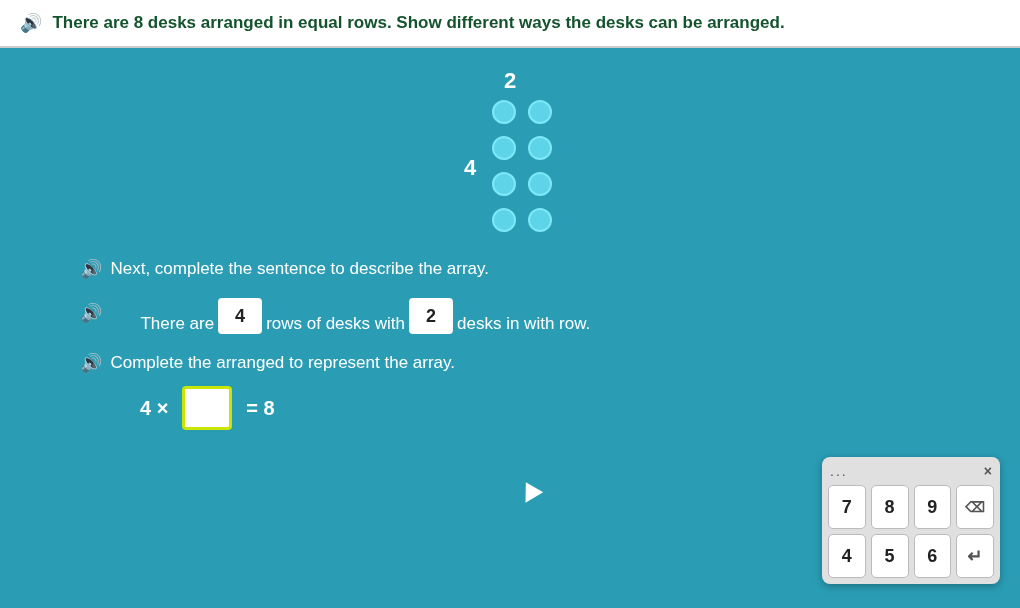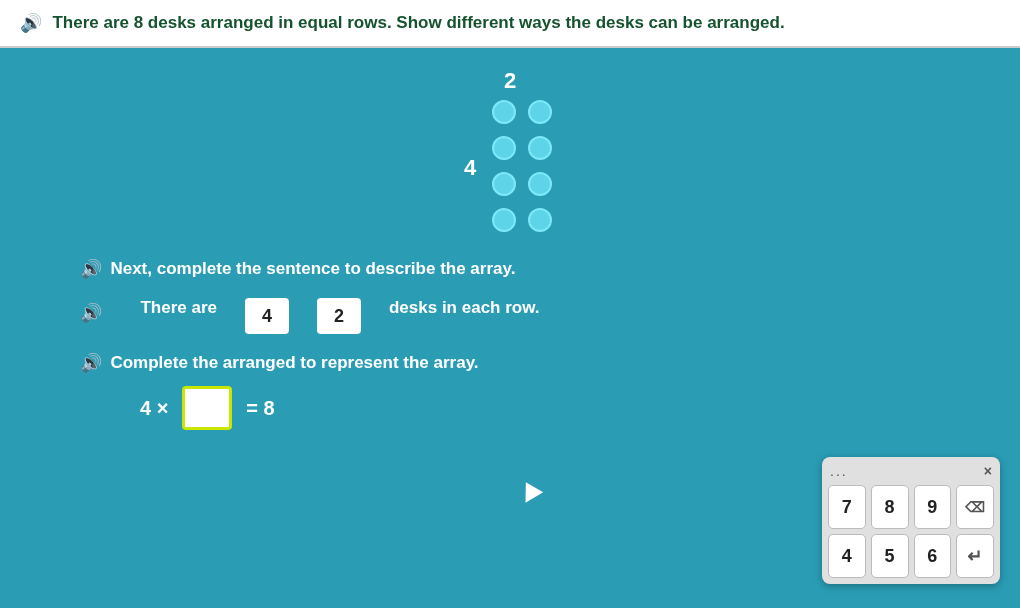--- a/index.html
+++ b/index.html
@@ -92,28 +92,28 @@
       margin-bottom: 12px;
     }
 
     .speaker-icon {
       color: white;
       font-size: 18px;
     }
 
     .sentence-text {
       font-size: 17px;
-      font-weight: bold;
+      font-weight: normal;
       color: white;
     }
 
     .fill-sentence {
       display: flex;
-      align-items: flex-start;
-      gap: 28px;
+      align-items: flex-end;
+      gap: 4px;
       margin-top: 6px;
       margin-left: 30px;
       flex-wrap: wrap;
     }
 
     .filled-box {
       background: white;
       color: #222;
       font-size: 18px;
       font-weight: bold;
@@ -270,22 +270,23 @@
     <div class="speaker-row">
       <span class="speaker-icon">🔊</span>
       <span class="sentence-text">Next, complete the sentence to describe the array.</span>
     </div>
 
     <div class="speaker-row">
       <span class="speaker-icon">🔊</span>
       <div class="fill-sentence">
         <span class="sentence-text">There are</span>
         <div class="filled-box">4</div>
+        <span class="sentence-text">rows of desks with</span>
         <div class="filled-box">2</div>
-        <span class="sentence-text">desks in each row.</span>
+        <span class="sentence-text">desks in with row.</span>
       </div>
     </div>
   </div>
 
   <div class="equation-section">
     <div class="speaker-row">
       <span class="speaker-icon">🔊</span>
       <span class="sentence-text">Complete the arranged to represent the array.</span>
     </div>
     <div class="equation-row">

